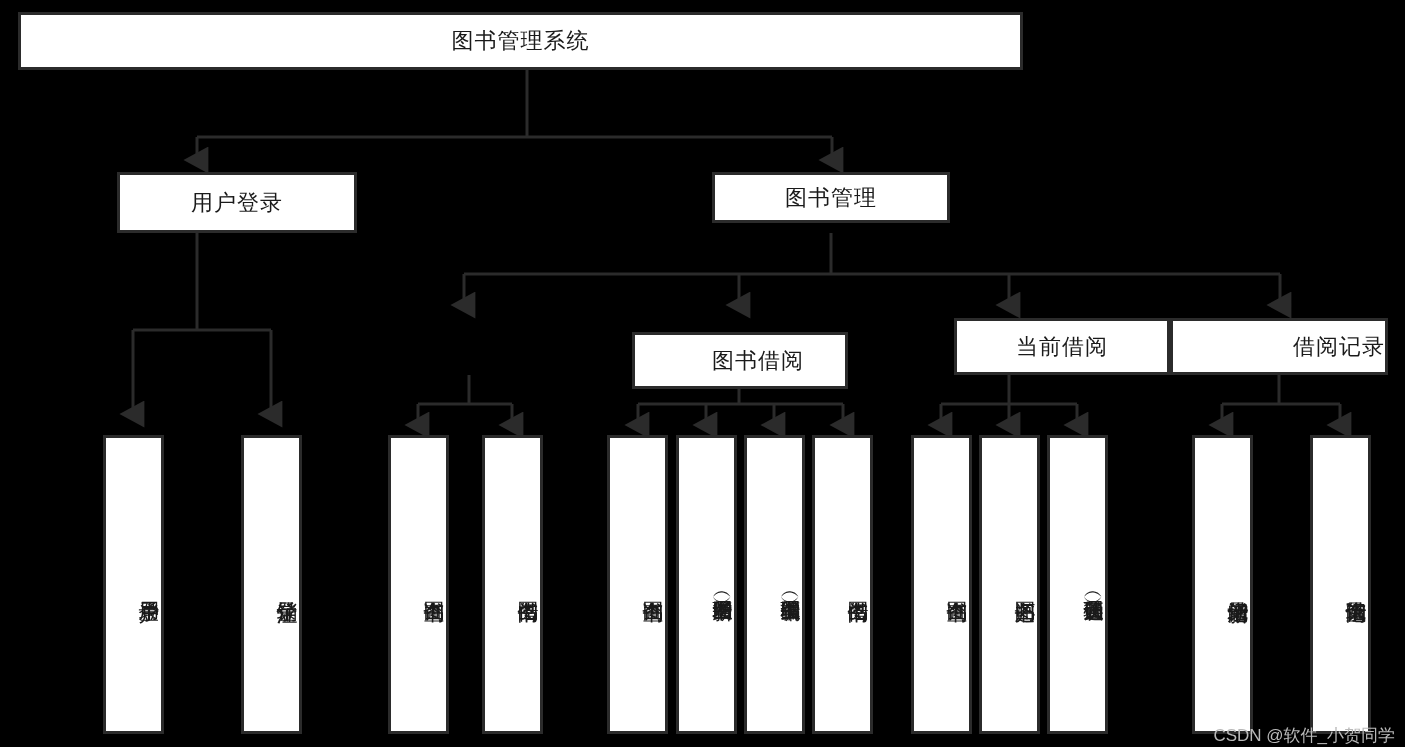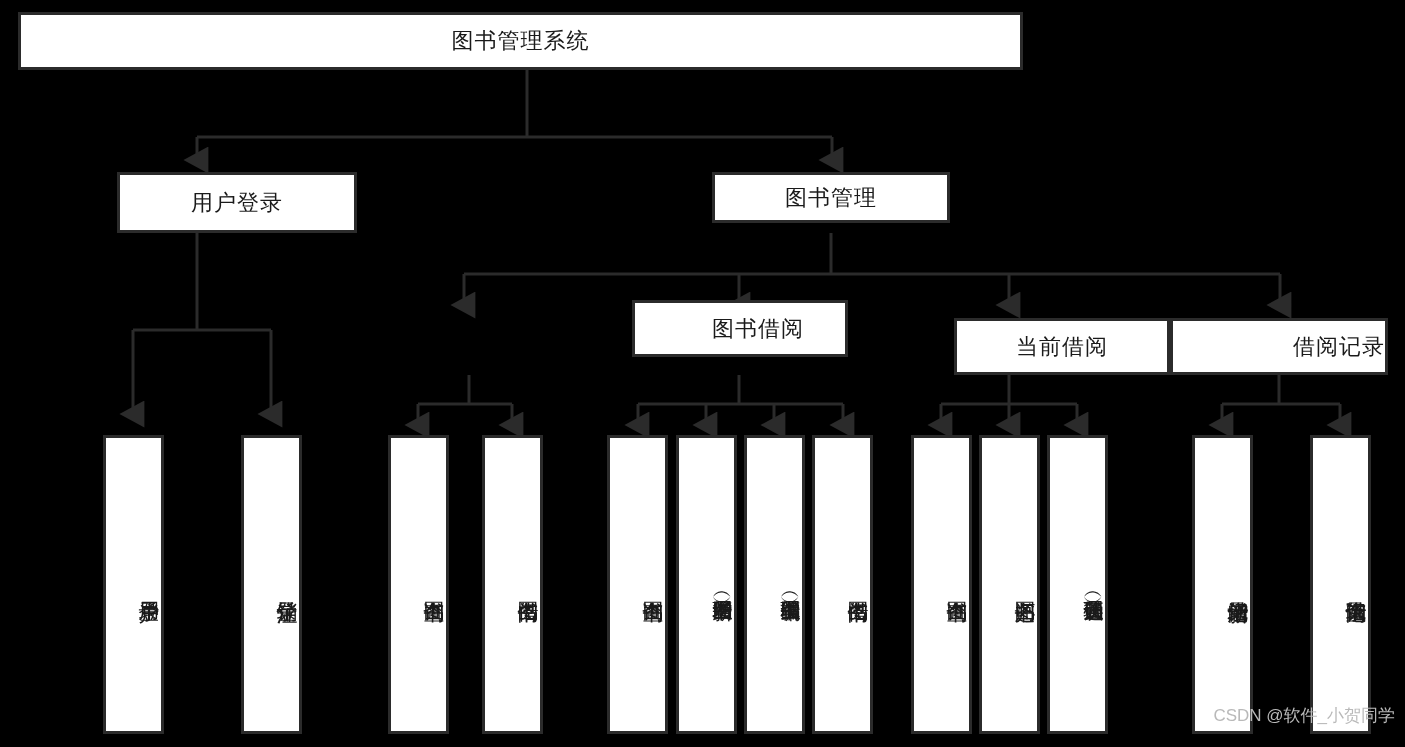--- a/index.html
+++ b/index.html
@@ -48,21 +48,21 @@
     position: absolute;
     left: 0;
     top: 0;
     width: 1405px;
     height: 747px;
     pointer-events: none;
   }
   .watermark {
     position: absolute;
     right: 10px;
-    bottom: 20px;
+    bottom: 0;
     font-size: 17px;
     color: #b9b9b9;
     white-space: nowrap;
     font-family: "Liberation Sans", "DejaVu Sans", sans-serif;
   }
 </style>
 </head>
 <body>
 
 <div id="canvas">
@@ -121,21 +121,21 @@
     <span>图书管理系统</span>
   </div>
 
   <div class="node horiz" style="left:80px; top:172px; width:240px; height:61px;margin-left:37px;">
     <span>用户登录</span>
   </div>
   <div class="node horiz" style="left:712px; top:172px; width:238px; height:51px;">
     <span>图书管理</span>
   </div>
 
-  <div class="node horiz" style="left:632px; top:300px; width:216px; height:57px;padding-left:36px;">
+  <div class="node horiz" style="left:632px; top:332px; width:216px; height:57px;padding-left:36px;">
     <span>图书借阅</span>
   </div>
   <div class="node horiz" style="left:954px; top:318px; width:216px; height:57px;">
     <span>当前借阅</span>
   </div>
   <div class="node horiz" style="left:1170px; top:318px; width:218px; height:57px;justify-content:flex-end;">
     <span>借阅记录</span>
   </div>
 
   <div class="node vert" style="left:103px; top:435px; width:61px; height:299px;">

